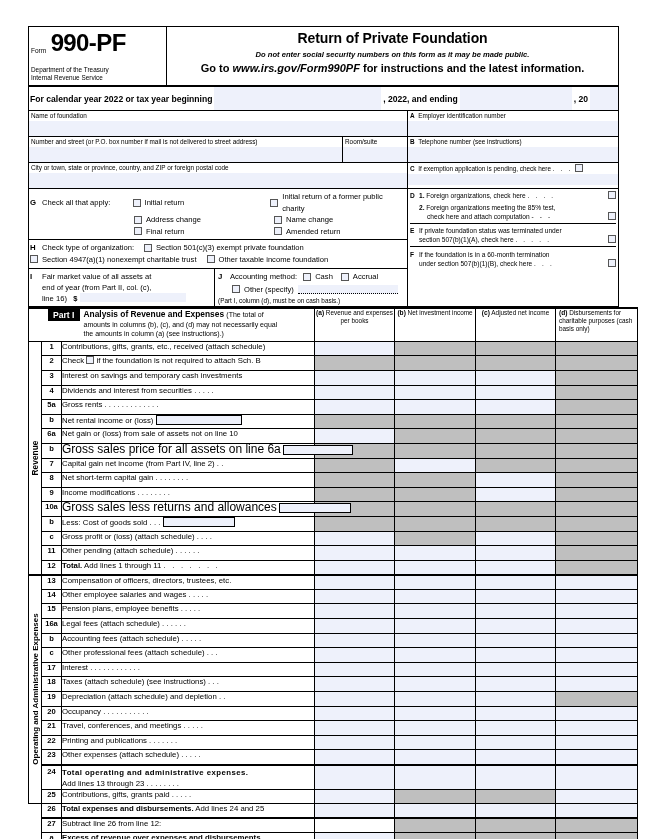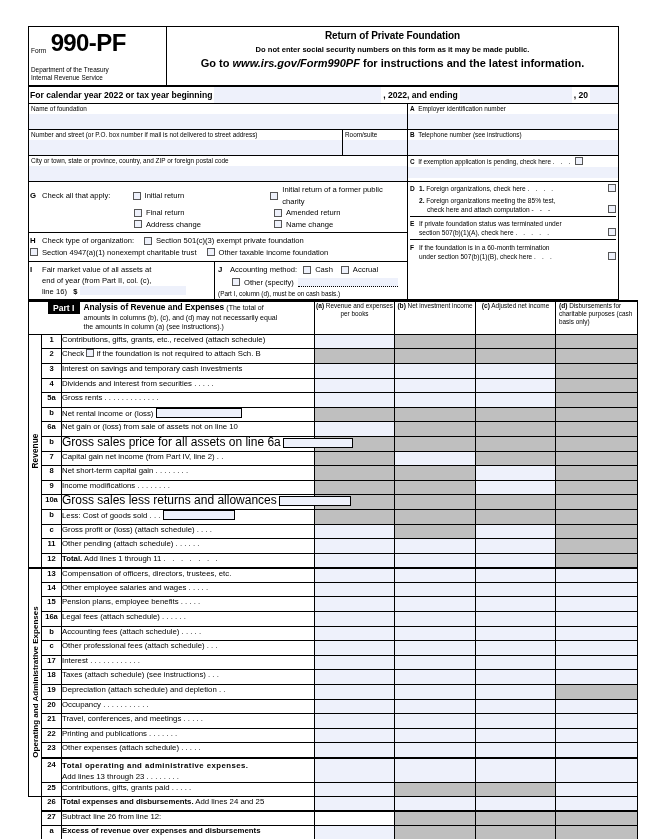--- a/index.html
+++ b/index.html
@@ -22,34 +22,34 @@
   .i { font-style: italic; }
   .cap { font-size: 6.4px; }
 
   
   .hdr { display: flex; border-bottom: 2px solid #000; }
   .hdr-l { width: 138px; padding: 2px 4px 3px 2px; border-right: 1px solid #000; }
   .hdr-l .formword { font-size: 6.5px; display: inline-block; vertical-align: bottom; padding-bottom: 3px;}
   .hdr-l .formno { font-size: 24px; font-weight: bold; letter-spacing: -0.6px; display:inline-block; }
   .hdr-l .dept { font-size: 6.4px; line-height: 8px; margin-top: 9px; }
   .hdr-c { flex: 1; text-align: center; padding: 3px 2px 2px 2px; }
-  .hdr-c .t1 { font-size: 10px; font-weight: bold; letter-spacing: -0.1px; }
+  .hdr-c .t1 { font-size: 14px; font-weight: bold; letter-spacing: -0.1px; }
   .hdr-c .t2 { font-size: 7.8px; font-weight: bold; margin-top: 2px; }
-  .hdr-c .t3 { font-size: 7.6px; font-weight: bold; margin-top: 4px; }
+  .hdr-c .t3 { font-size: 7.6px; font-weight: bold; margin-top: 4px; font-style: italic; }
   .hdr-c .t4 { font-size: 11px; font-weight: bold; margin-top: 3px; }
   .hdr-r { width: 108px; border-left: 1px solid #000; text-align: center; }
   .hdr-r .omb { font-size: 6.6px; padding: 3px 0 2px; border-bottom: 1px solid #000; }
   .hdr-r .yr { padding: 1px 0 0; font-weight: bold; line-height: 19px; height:22px; border-bottom:1px solid #000;}
   .hdr-r .yr .hollow { font-size: 18px; color: #fff; -webkit-text-stroke: 1px #000; text-stroke: 1px #000; letter-spacing:-1px;}
   .hdr-r .yr .solid { font-size: 18px; letter-spacing: -0.5px; }
   .hdr-r .opi { font-size: 6.6px; font-weight: bold; padding: 2px 0 2px; }
 
   
   .calbar { display: flex; align-items: center; font-size: 8.6px; font-weight: bold;
-            border-bottom: 1px solid #000; height: 17px; }
+            border-bottom: 1px solid #000; height: 24px; }
   .calbar .lbl { padding-left: 1px; white-space: nowrap; }
   .calbar .fill { background: #eef1fb; flex: 1; height: 100%; margin: 0 2px; }
   .calbar .mid { white-space: nowrap; }
   .calbar .fill2 { background: #eef1fb; width: 112px; height: 100%; margin: 0 2px; }
   .calbar .end { white-space: nowrap; padding-right: 2px; }
   .calbar .tail { background: #eef1fb; width: 28px; height: 100%; }
 
   
   .addr { display: flex; border-bottom: 1px solid #000; }
   .addr-l { width: 379px; border-right: 1px solid #000; }
@@ -211,37 +211,37 @@
           <span class="gopt">
             <span class="chk"></span>
             <span>Initial return of a former public charity</span>
           </span>
         </div>
         <div class="gline">
           <span class="gkey"></span>
           <span style="width:92px;"></span>
           <span class="gopt" style="width:140px;">
             <span class="chk"></span>
-            <span>Final return</span>
+            <span>Address change</span>
           </span>
           <span class="gopt">
             <span class="chk"></span>
-            <span>Amended return</span>
+            <span>Name change</span>
           </span>
         </div>
         <div class="gline">
           <span class="gkey"></span>
           <span style="width:92px;"></span>
           <span class="gopt" style="width:140px;">
             <span class="chk"></span>
-            <span>Address change</span>
+            <span>Final return</span>
           </span>
           <span class="gopt">
             <span class="chk"></span>
-            <span>Name change</span>
+            <span>Amended return</span>
           </span>
         </div>
       </div>
 
       <div class="grow" style="padding-bottom:3px;">
         <div class="gline">
           <span class="gkey">H</span>
           <span style="margin-right:10px;">Check type of organization:</span>
           <span class="gopt">
             <span class="chk"></span>

